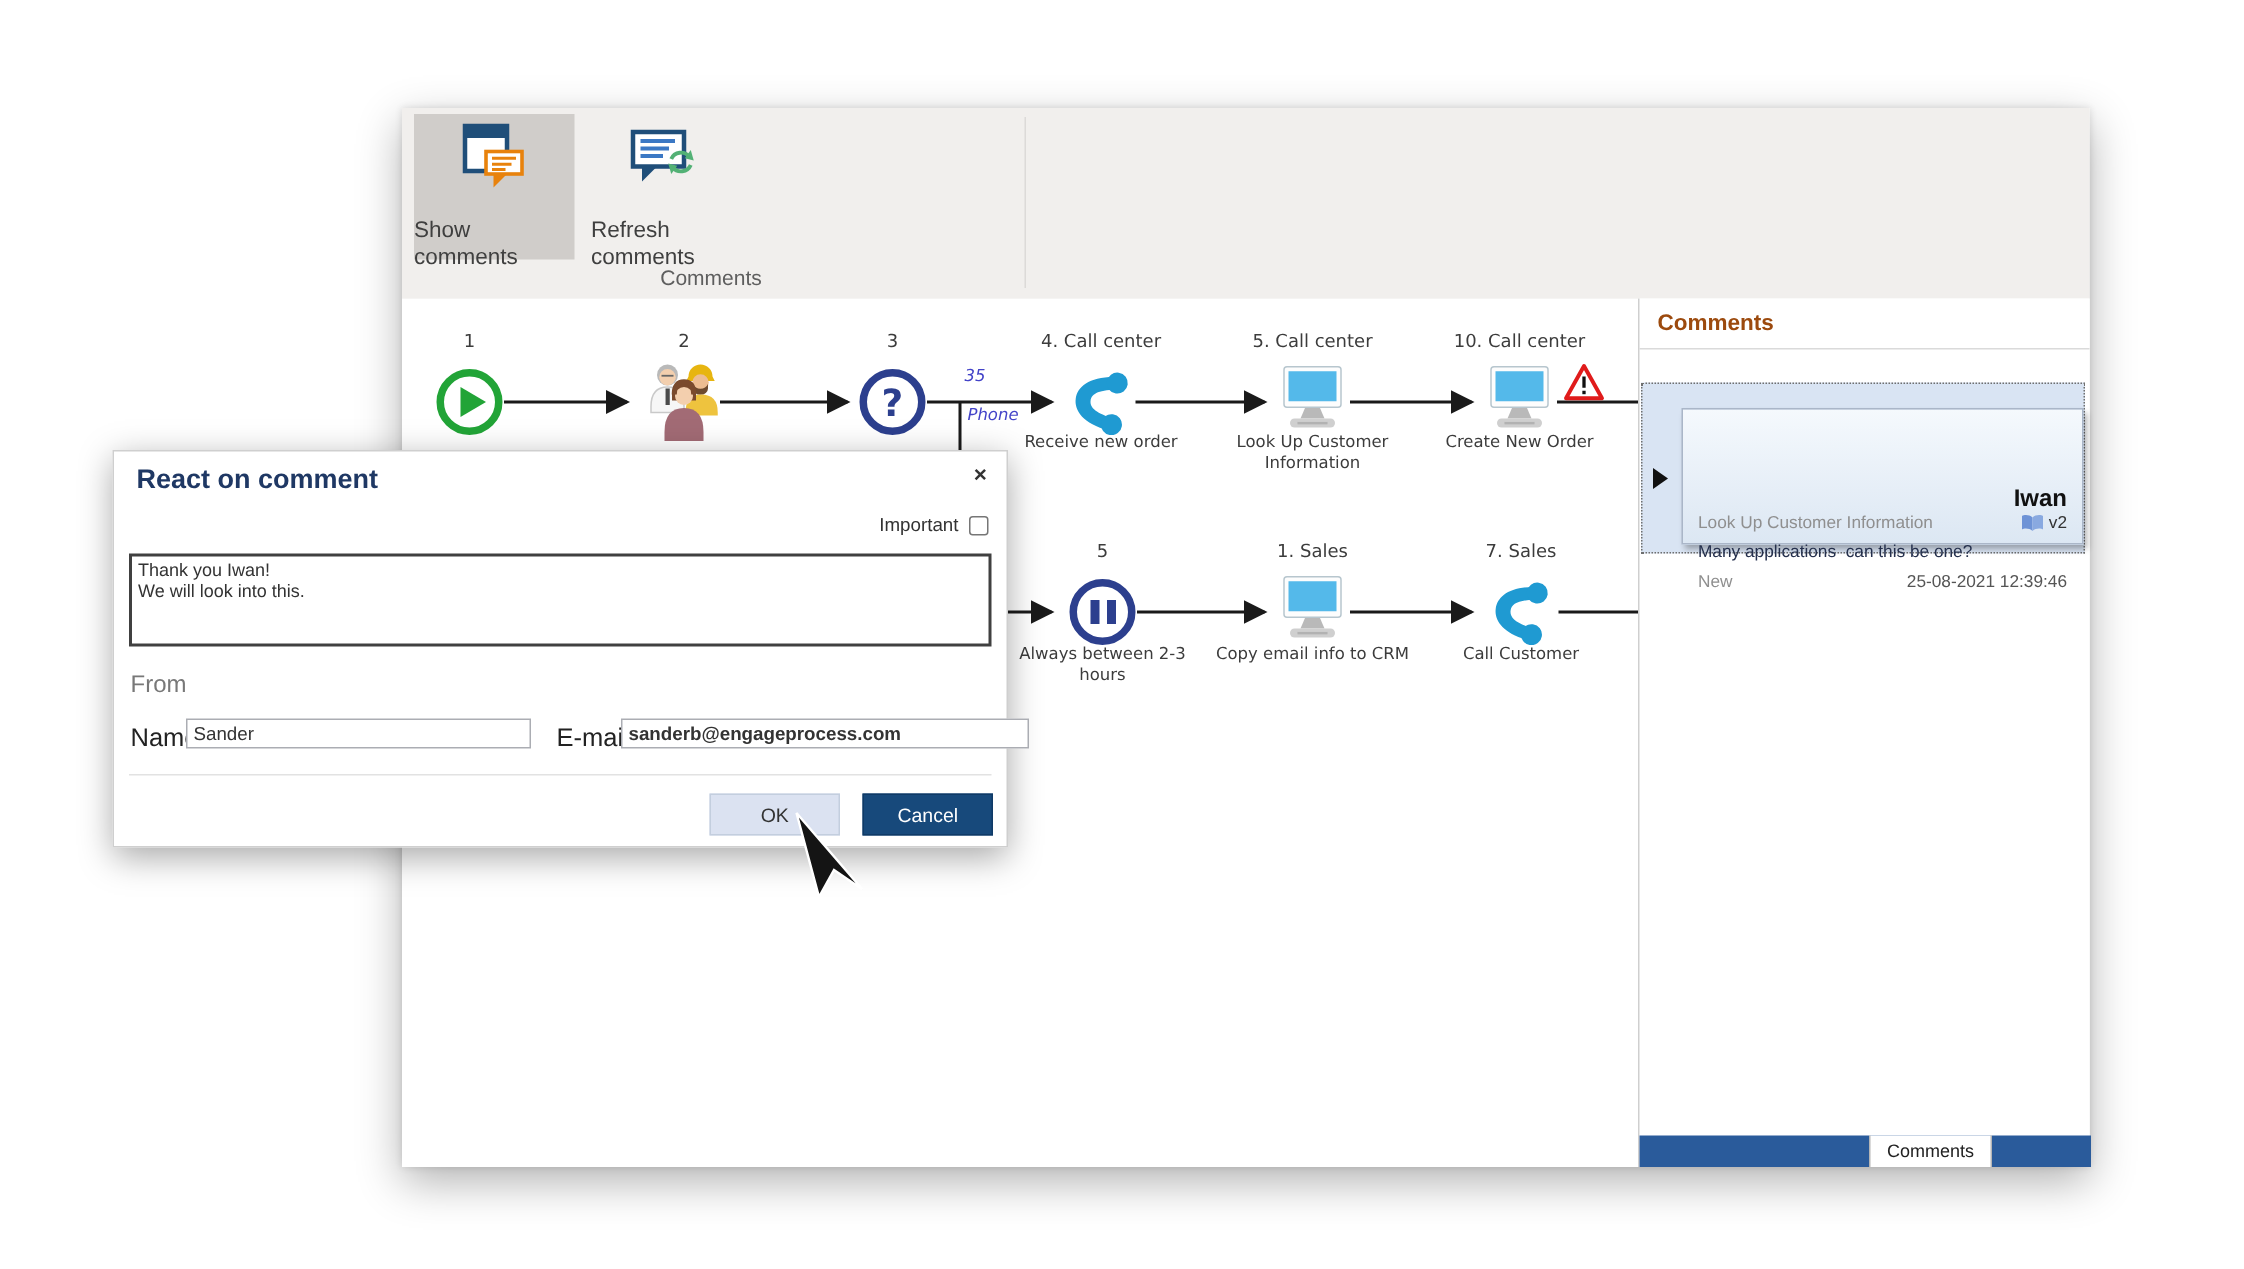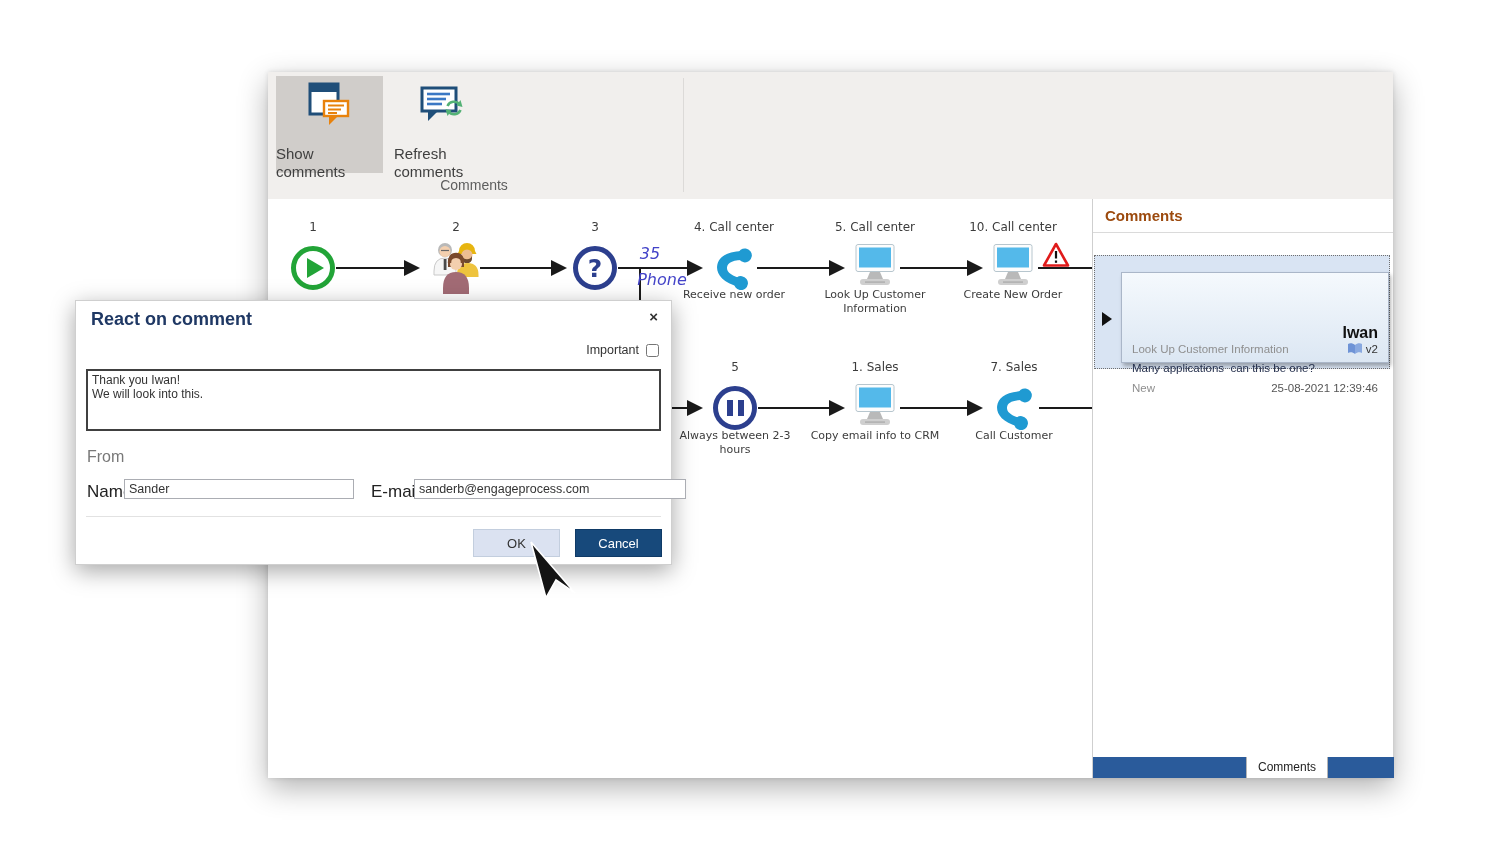--- a/index.html
+++ b/index.html
@@ -23,21 +23,21 @@
   
   .node-circle{position:absolute;width:44px;height:44px;border-radius:50%;background:#fff;
     box-sizing:border-box;display:flex;align-items:center;justify-content:center;z-index:2;}
   .start{border:5px solid #22a437;}
   .play-tri{width:0;height:0;border-left:17px solid #22a437;border-top:10px solid transparent;border-bottom:10px solid transparent;margin-left:5px;}
   .decision{border:5px solid #2c3f8e;color:#2c3f8e;font-weight:bold;font-size:25px;font-family:"DejaVu Sans",sans-serif;}
   .pause{border:5px solid #2c3f8e;gap:5px;}
   .pause span{display:block;width:6px;height:16px;background:#2c3f8e;}
   .dg-label{position:absolute;text-align:center;font-size:12px;color:#3c3c3c;font-family:"DejaVu Sans",sans-serif;z-index:2;}
   .dg-cap{position:absolute;text-align:center;font-size:11px;line-height:14px;color:#3c3c3c;font-family:"DejaVu Sans",sans-serif;z-index:2;}
-  .branch-lbl{position:absolute;font-size:16px;font-style:italic;color:#4343c8;font-family:"DejaVu Sans",sans-serif;text-align:center;z-index:2;}
+  .branch-lbl{position:absolute;font-size:11px;font-style:italic;color:#4343c8;font-family:"DejaVu Sans",sans-serif;text-align:center;z-index:2;}
   .dg-icon{position:absolute;z-index:2;}
 
   
   .cpanel{position:absolute;left:824px;top:127px;width:301px;height:579px;background:#fff;border-left:1px solid #cfcfcf;box-sizing:border-box;}
   .cpanel-header{height:33px;line-height:33px;padding-left:12px;color:#9c4a0e;font-weight:bold;font-size:15px;border-bottom:1px solid #dadada;}
   .csel{position:absolute;left:1px;top:56px;width:296px;height:114px;background:#d9e4f3;border:1px dotted #6f6f6f;box-sizing:border-box;cursor:pointer;}
   .cmarker{position:absolute;left:9px;top:113px;width:0;height:0;border-left:10px solid #111;border-top:7px solid transparent;border-bottom:7px solid transparent;}
   .ccard{position:absolute;left:28px;top:73px;width:268px;height:91px;background:linear-gradient(#f5f9fd,#dce7f3);
      border:1px solid #aab6c8;box-shadow:2px 3px 4px rgba(0,0,0,.3);box-sizing:border-box;padding:5px 10px;font-size:11.5px;}
   .crow{display:flex;justify-content:space-between;align-items:center;}
@@ -289,21 +289,21 @@
 
     <textarea class="dtextarea" style="">Thank you Iwan!
 We will look into this.</textarea>
 
     <div class="dfrom">From</div>
 
     <span class="dfield-label" style="left:11px;top:181px;">Name</span>
     <input class="dinput" style="left: 48px; top: 178px; width: 230px;" type="text" value="Sander">
 
     <span class="dfield-label" style="left:295px;top:181px;">E-mail</span>
-    <input class="dinput" style="left: 338px; top: 178px; width: 272px;" type="text" value="sanderb@engageprocess.com">
+    <input class="dinput" style="left: 338px; top: 178px; width: 272px; font-weight: bold;" type="text" value="sanderb@engageprocess.com">
 
     <div class="ddivider"></div>
 
     <button class="dbtn dok">OK</button>
     <button class="dbtn dcancel">Cancel</button>
   </div>
 
   <div class="cursor">
     <svg width="52" height="66" viewBox="0 0 52 66">
       <polygon points="2,1 17,57 27,39 46,52" fill="#141414" stroke="#fff" stroke-width="1.6"></polygon>

